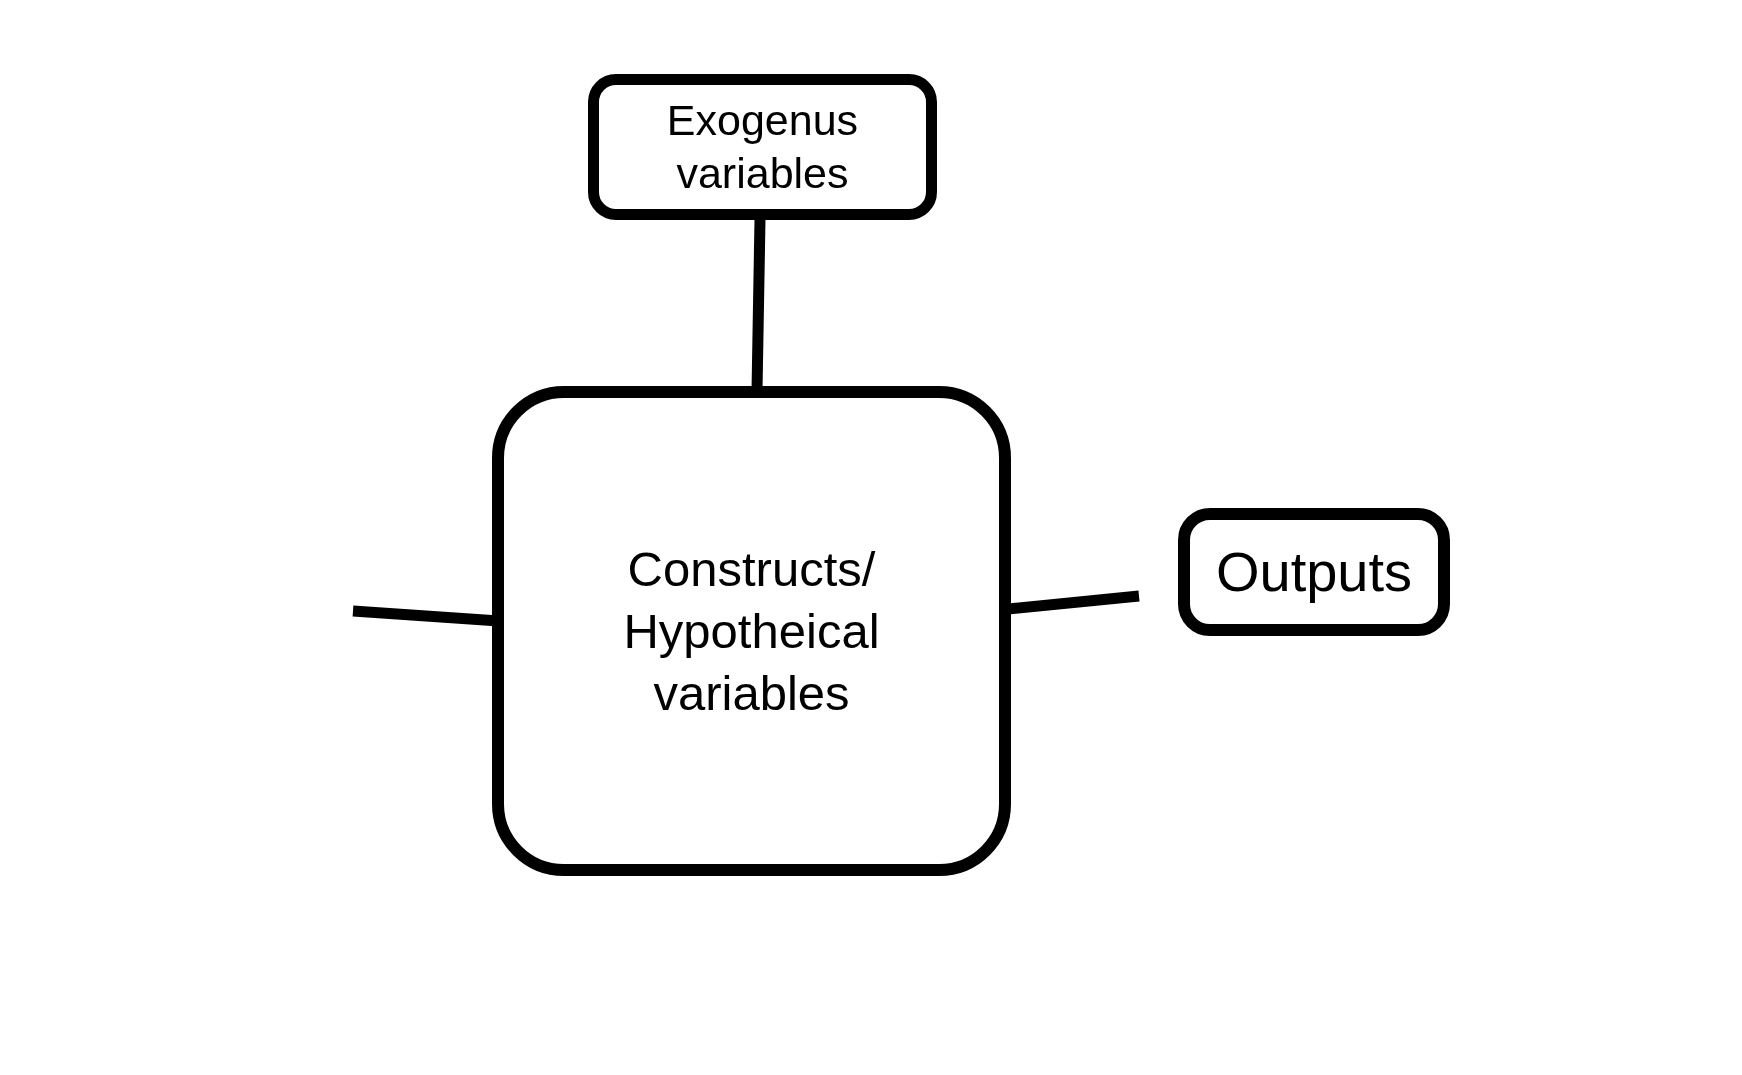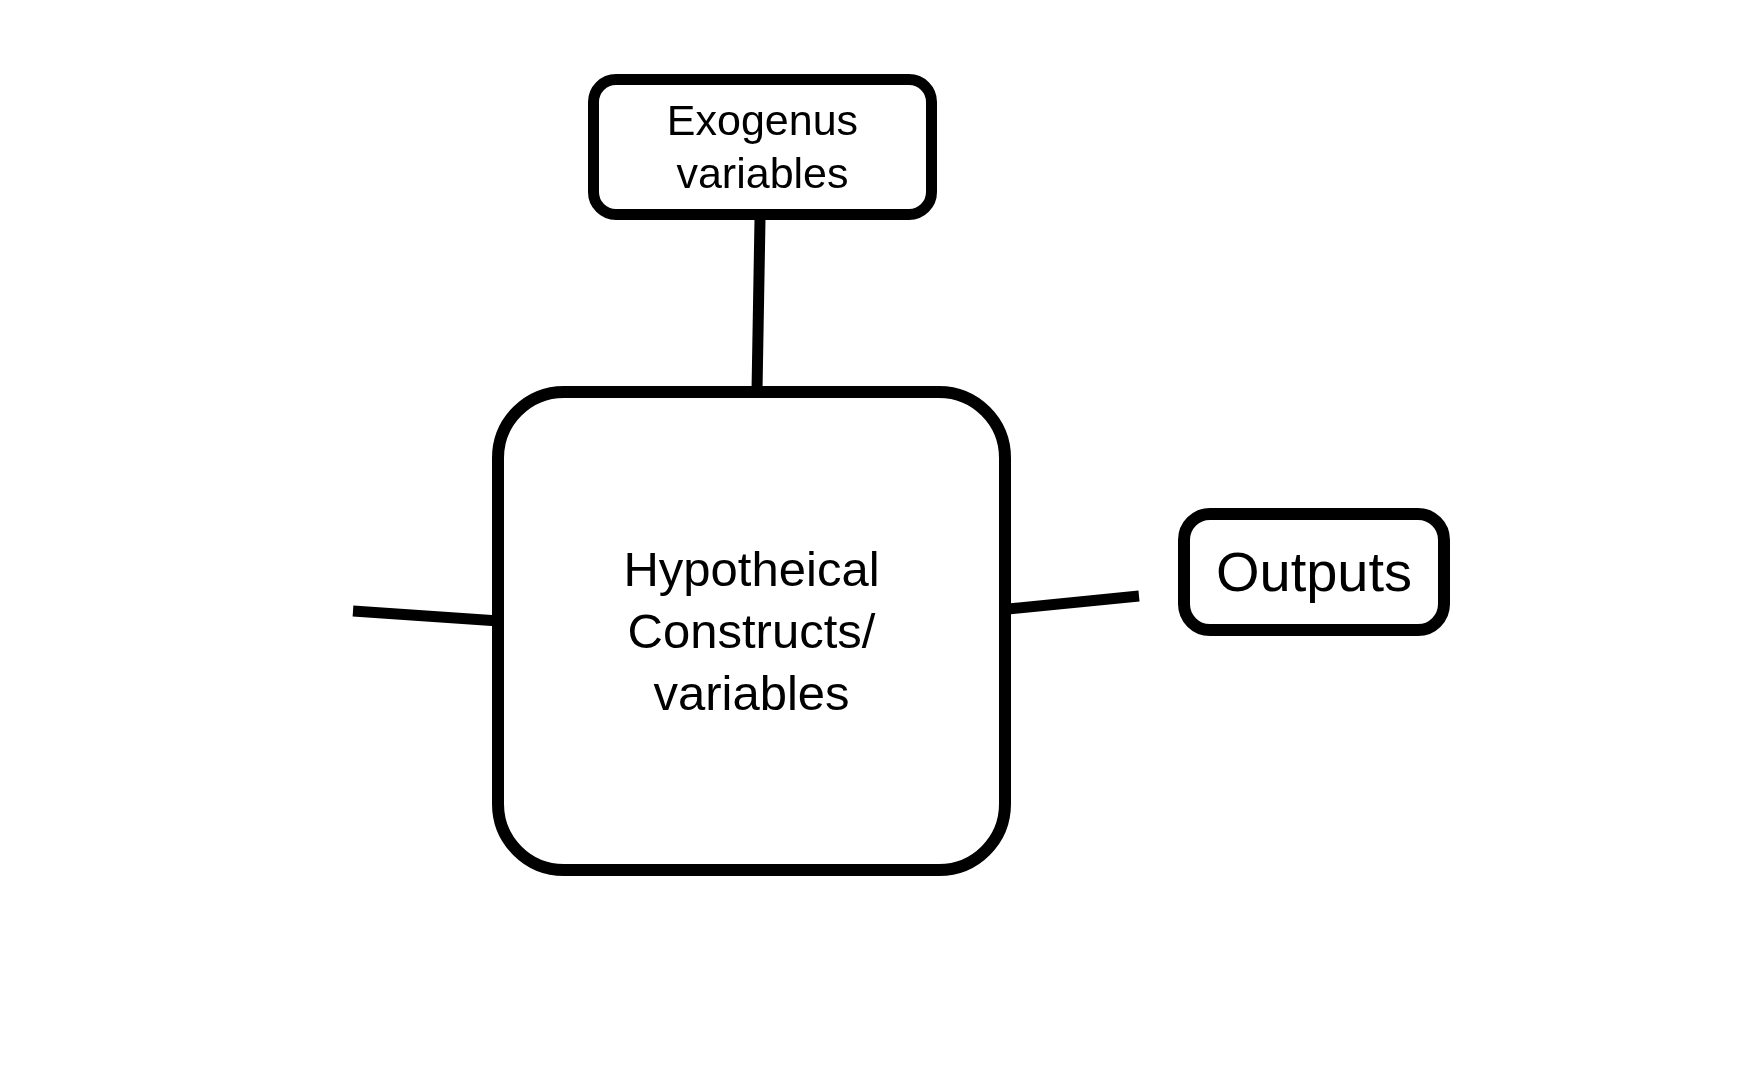--- a/index.html
+++ b/index.html
@@ -92,22 +92,22 @@
     <line class="connector" x1="353" y1="611" x2="499" y2="621" stroke="#000000"></line>
     <line class="connector" x1="1008" y1="609" x2="1139" y2="596" stroke="#000000"></line>
   </svg>
 
   <div class="node node-exogenous">
     <span class="line">Exogenus</span>
     <span class="line">variables</span>
   </div>
 
   <div class="node node-central">
+    <span class="line">Constructs/</span>
     <span class="line">Hypotheical</span>
-    <span class="line">Constructs/</span>
     <span class="line">variables</span>
   </div>
 
 
   <div class="node node-outputs">
     <span class="line">Outputs</span>
   </div>
 
 </div>
 

